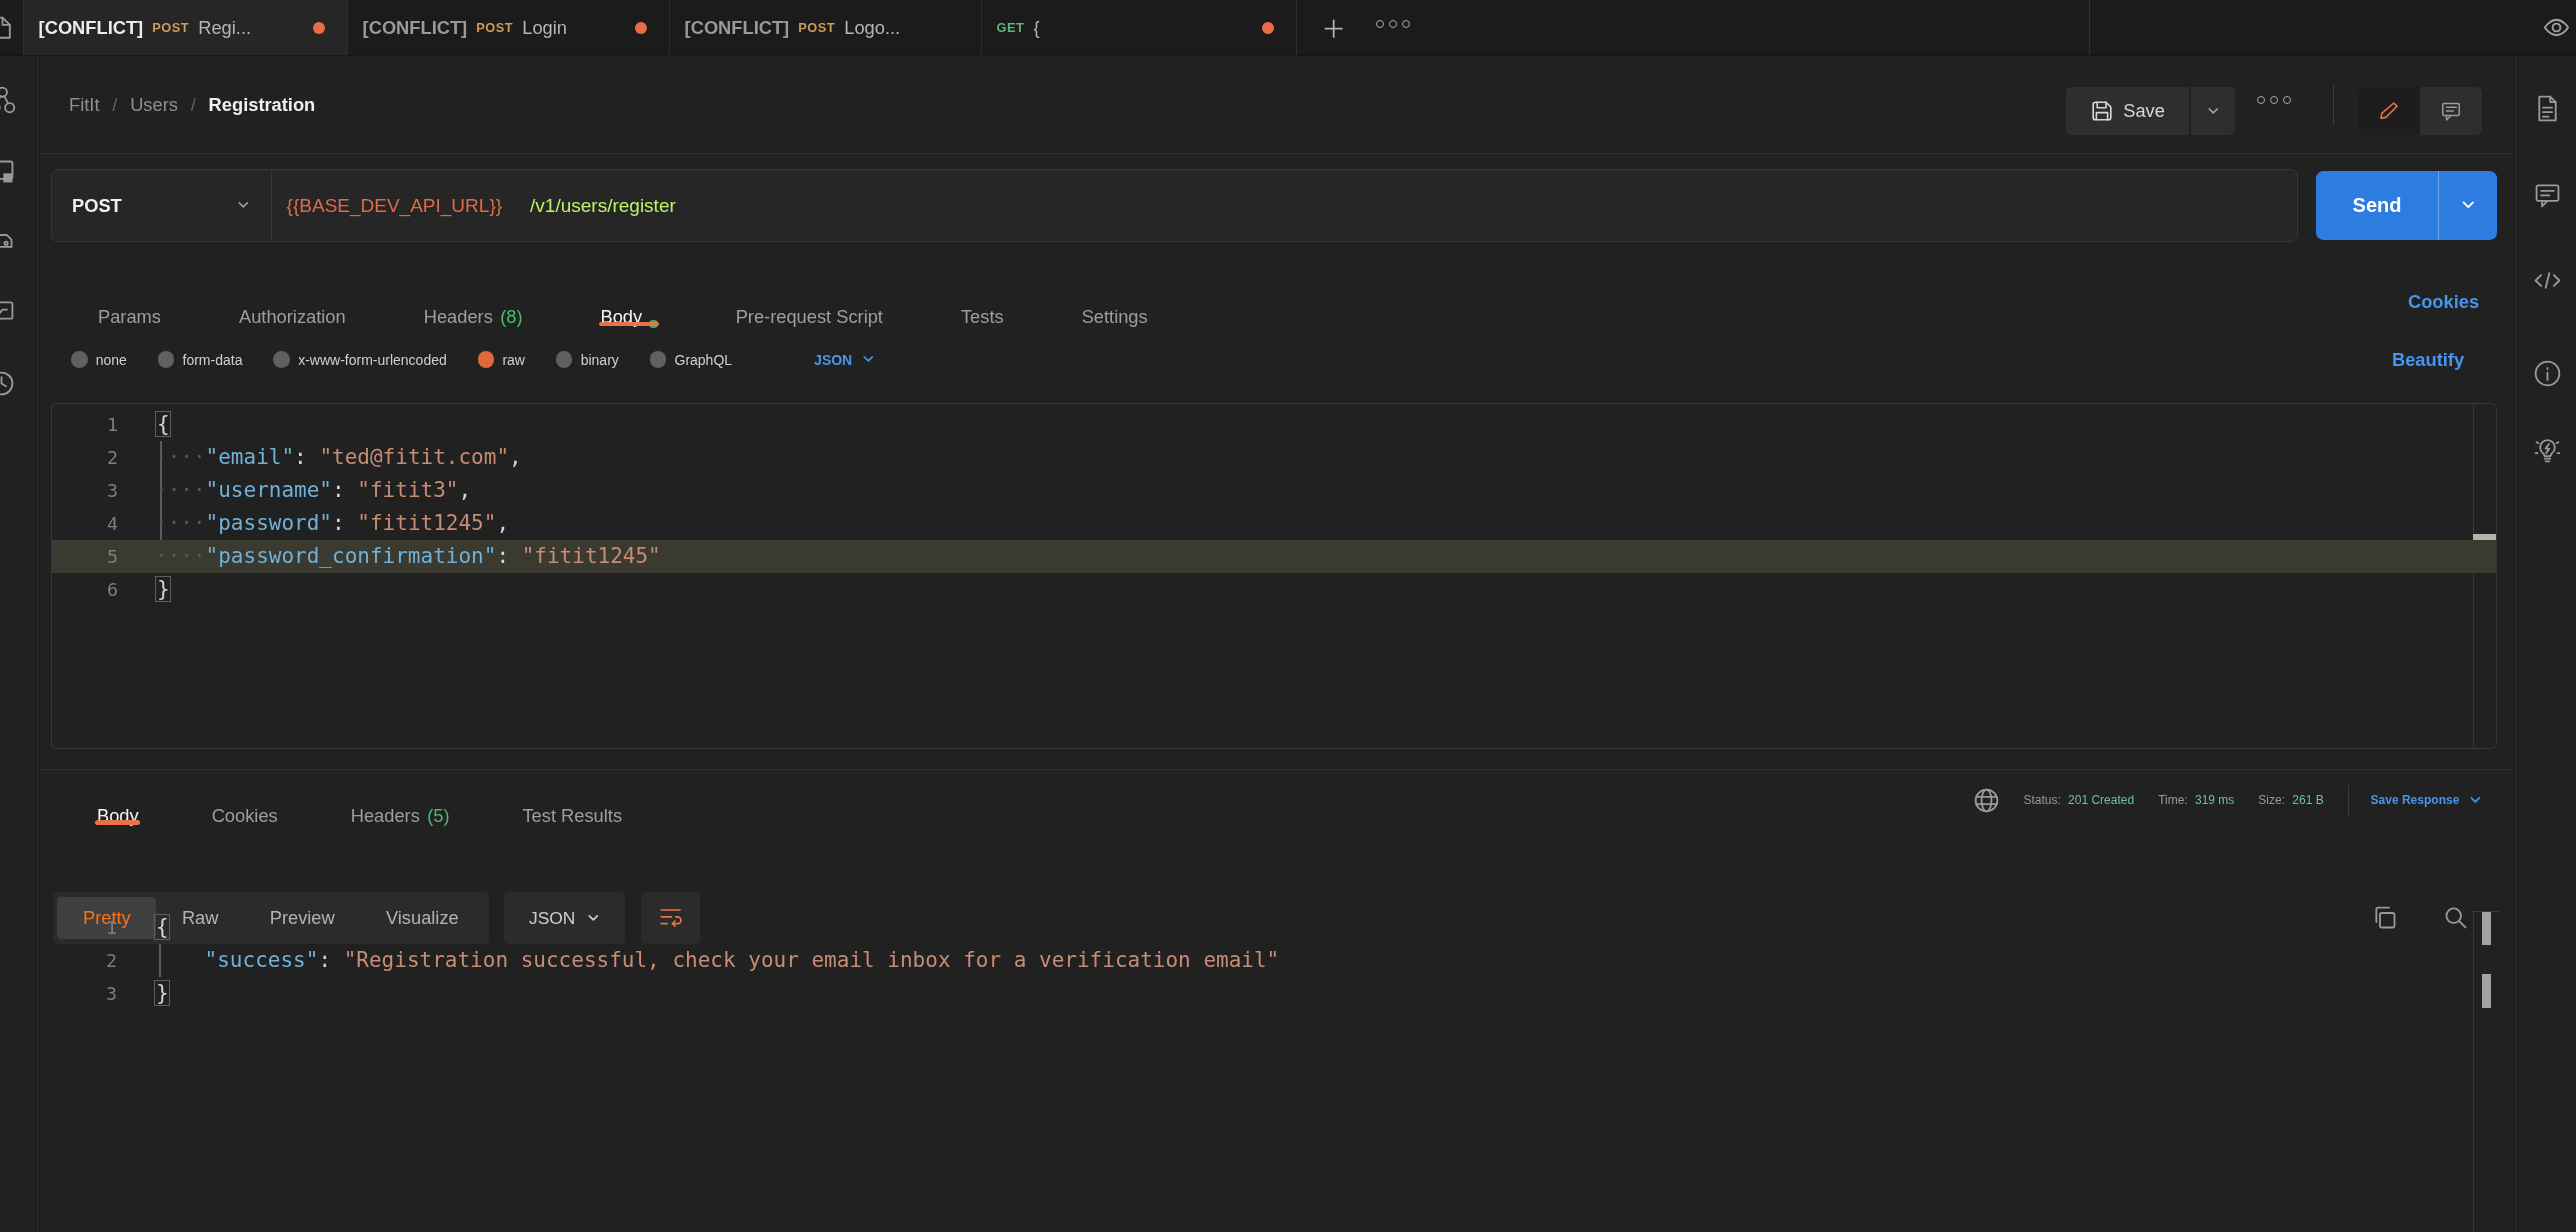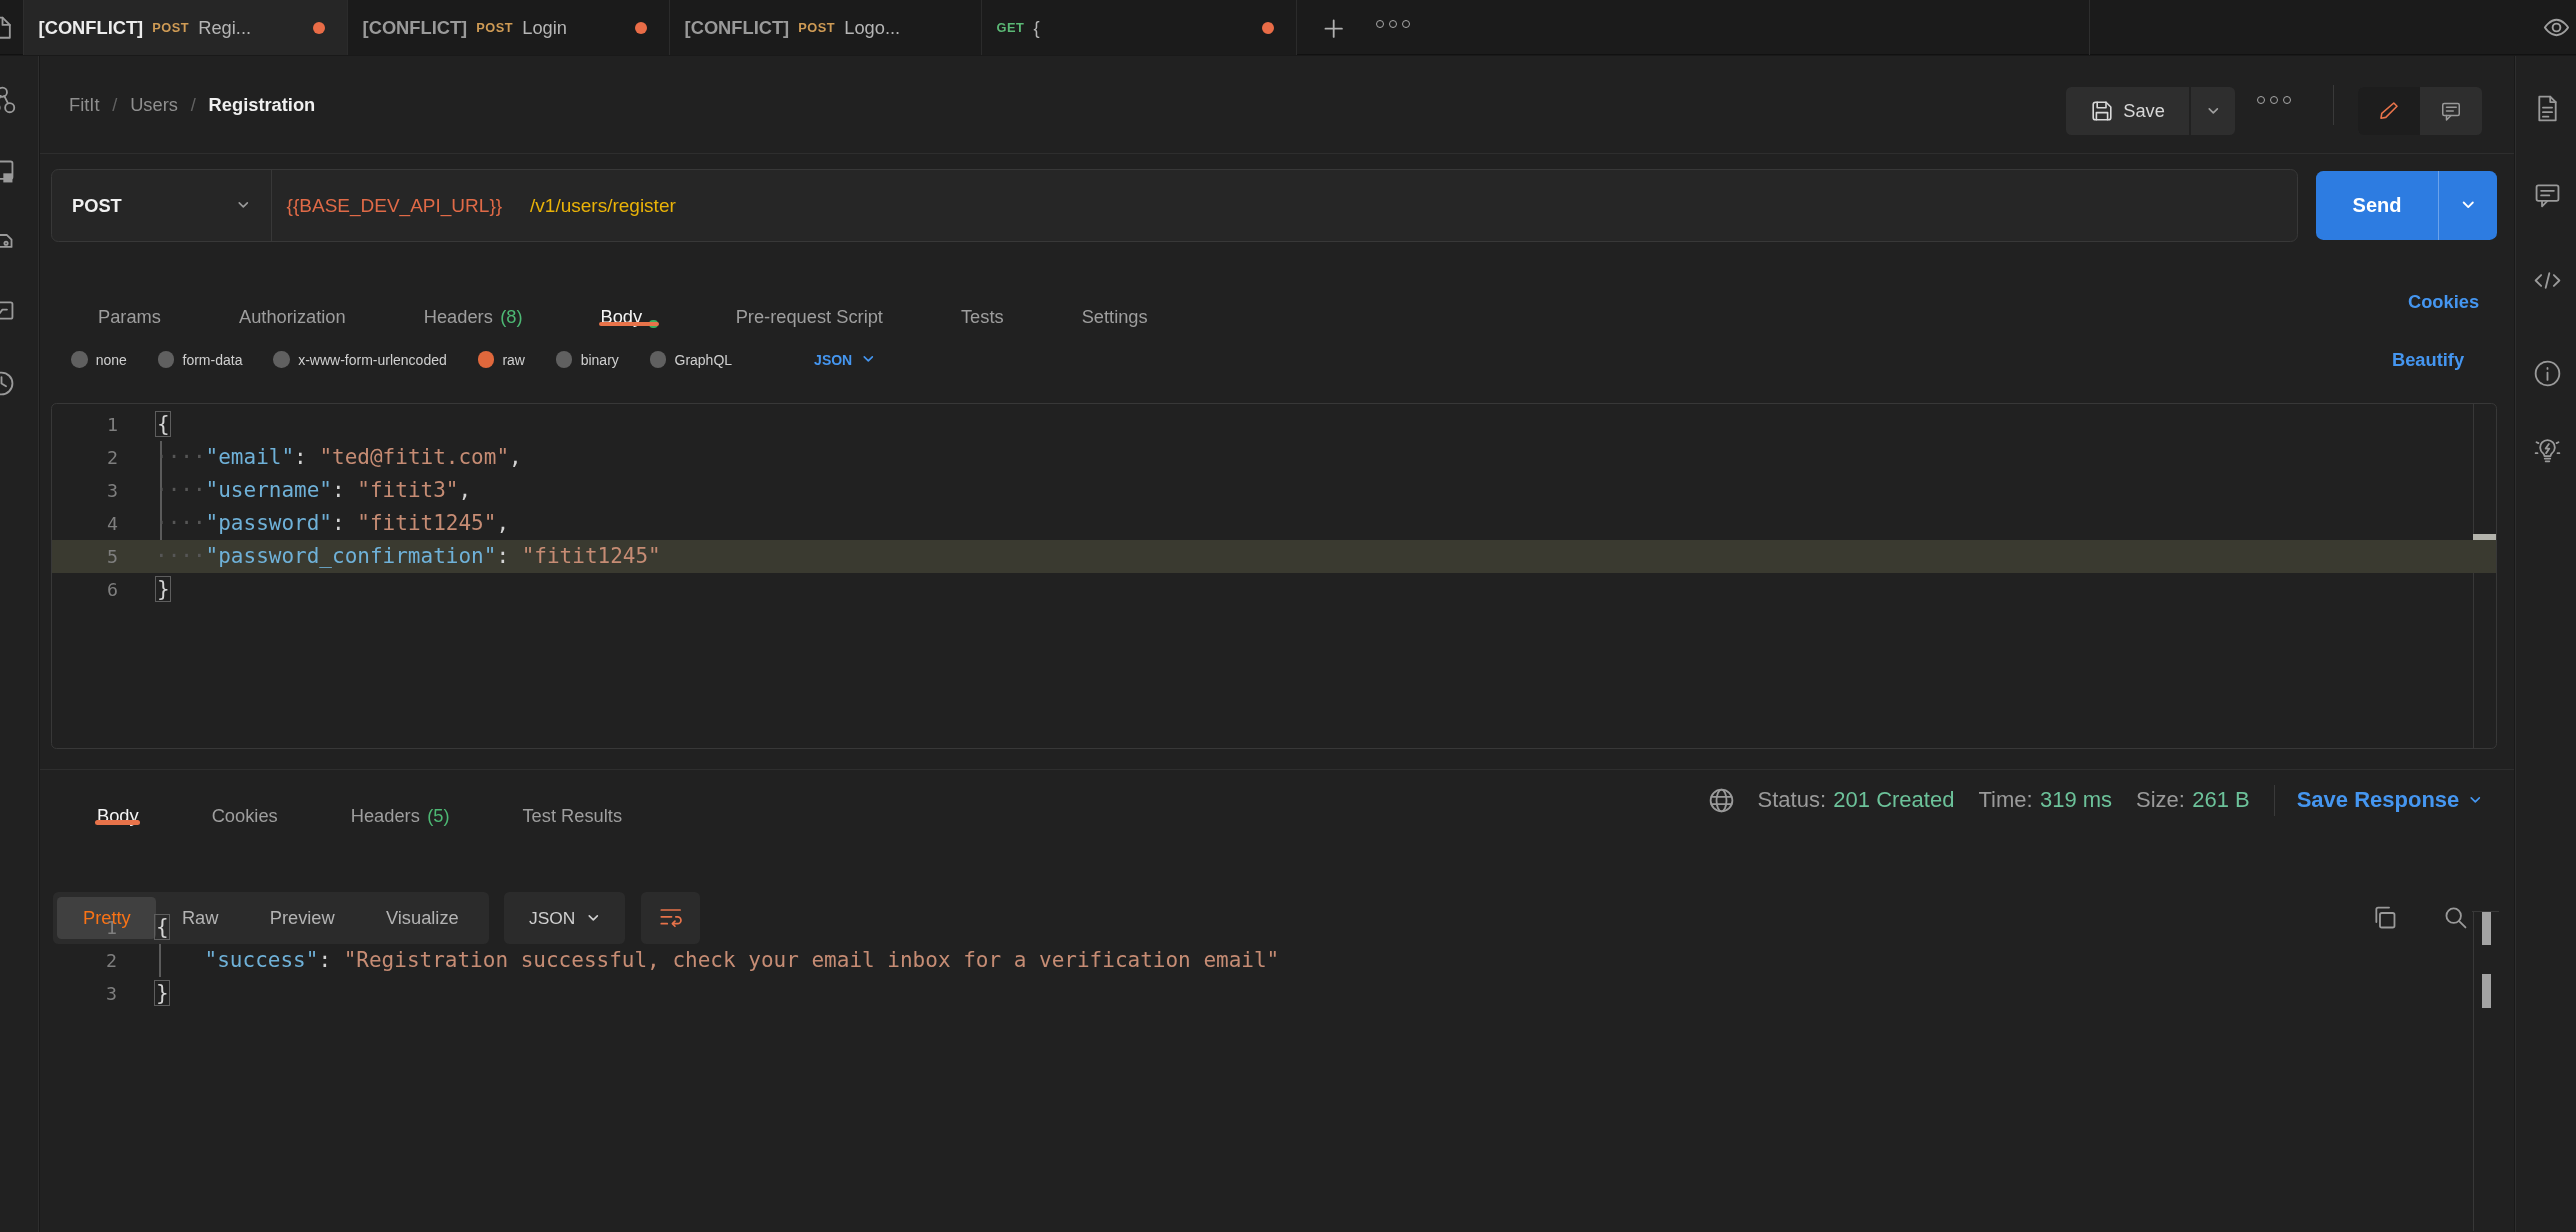--- a/index.html
+++ b/index.html
@@ -65,21 +65,21 @@
   .seg-doc { background:#1d1d1d; color:#e8734a; }
   .seg-com { color:#9a9a9a; }
 
   .url-box { position:absolute; left:11px; top:113px; width:2247px; height:73px; background:#262626;
              border:0.9px solid #383838; border-radius:7.3px; display:flex; align-items:stretch; }
   .method-select { width:220px; border-right:0.9px solid #383838; display:flex; align-items:center;
                    justify-content:space-between; padding:0 20px; color:#f0f0f0;
                    font-weight:bold; font-size:18.3px; }
   .method-select .chev { color:#9a9a9a; }
   .url-input { display:flex; align-items:center; padding-left:14.6px; font-size:19px; white-space:nowrap;gap:28px; }
-  .url-var { color:#e06a47; } .url-path { color:#eab308; }
+  .url-var { color:#e06a47; } .url-path { color:#bef264; }
   .send-btn { position:absolute; left:2276px; top:115px; width:181px; height:69px; background:#2d7ce1;
               border:none; border-radius:7.3px; display:flex; color:#fff; }
   .send-label { width:123px; display:flex; align-items:center; justify-content:center;
                 font-size:20px; font-weight:bold; border-right:0.9px solid rgba(255,255,255,.3); }
   .send-chev { flex:1; display:flex; align-items:center; justify-content:center; }
 
   .req-tabs { position:absolute; left:22px; top:219px; height:53px; display:flex; gap:42px;
               align-items:center; font-size:18.3px; }
   .rtab { position:relative; height:53px; display:flex; align-items:flex-end; gap:7.3px; color:#9e9e9e;margin-left:36px; }
   .rtab .count { color:#4db874; }
@@ -112,21 +112,21 @@
   .ws { color:#565656; }
   .ovr-line { position:absolute; left:2421px; top:0; bottom:0; width:0.9px; background:#383838; }
   .ovr-cursor { position:absolute; left:2421px; top:130px; width:24px; height:7.3px; background:#b3b3ac; }
   .guide { position:absolute; left:108px; width:1.8px; background:#6f6f6f; opacity:.75; }
   .req-guide { top:37px; height:132px; }
 
   .resp-section { position:absolute; left:0; top:713px; width:100%; height:465px; border-top:0.9px solid #2e2e2e; }
   .resp-tabs { position:absolute; left:21px; top:0; height:60px; display:flex; gap:37px;
                align-items:center; font-size:18.3px; }
   .resp-meta { position:absolute; right:31px; top:0; height:60px; display:flex; align-items:center;
-               font-size:22px; color:#9a9a9a; }
+               font-size:12px; color:#9a9a9a; }
   .resp-meta .val { color:#6cc29a; margin:0 24px 0 7.3px; }
   .resp-meta .globe { color:#9a9a9a; margin-right:22px; }
   .meta-div { width:0.9px; height:31px; background:#3a3a3a; margin-right:22px; }
   .save-resp { color:#4596f0; font-weight:bold; display:flex; align-items:center; gap:9.1px; }
 
   .resp-toolbar { position:absolute; left:12.8px; top:122px; height:52px; display:flex; gap:15.5px; }
   .view-seg { display:flex; background:#2b2b2b; border-radius:5.5px; padding:4.6px; }
   .vmode { padding:0 25.6px; display:flex; align-items:center; color:#b3b3b3; font-size:18.3px; border-radius:4.6px; }
   .vmode.active { background:#404040; color:#f97316; }
   .rjson { width:121px; background:#2b2b2b; border-radius:5.5px; display:flex; align-items:center;

